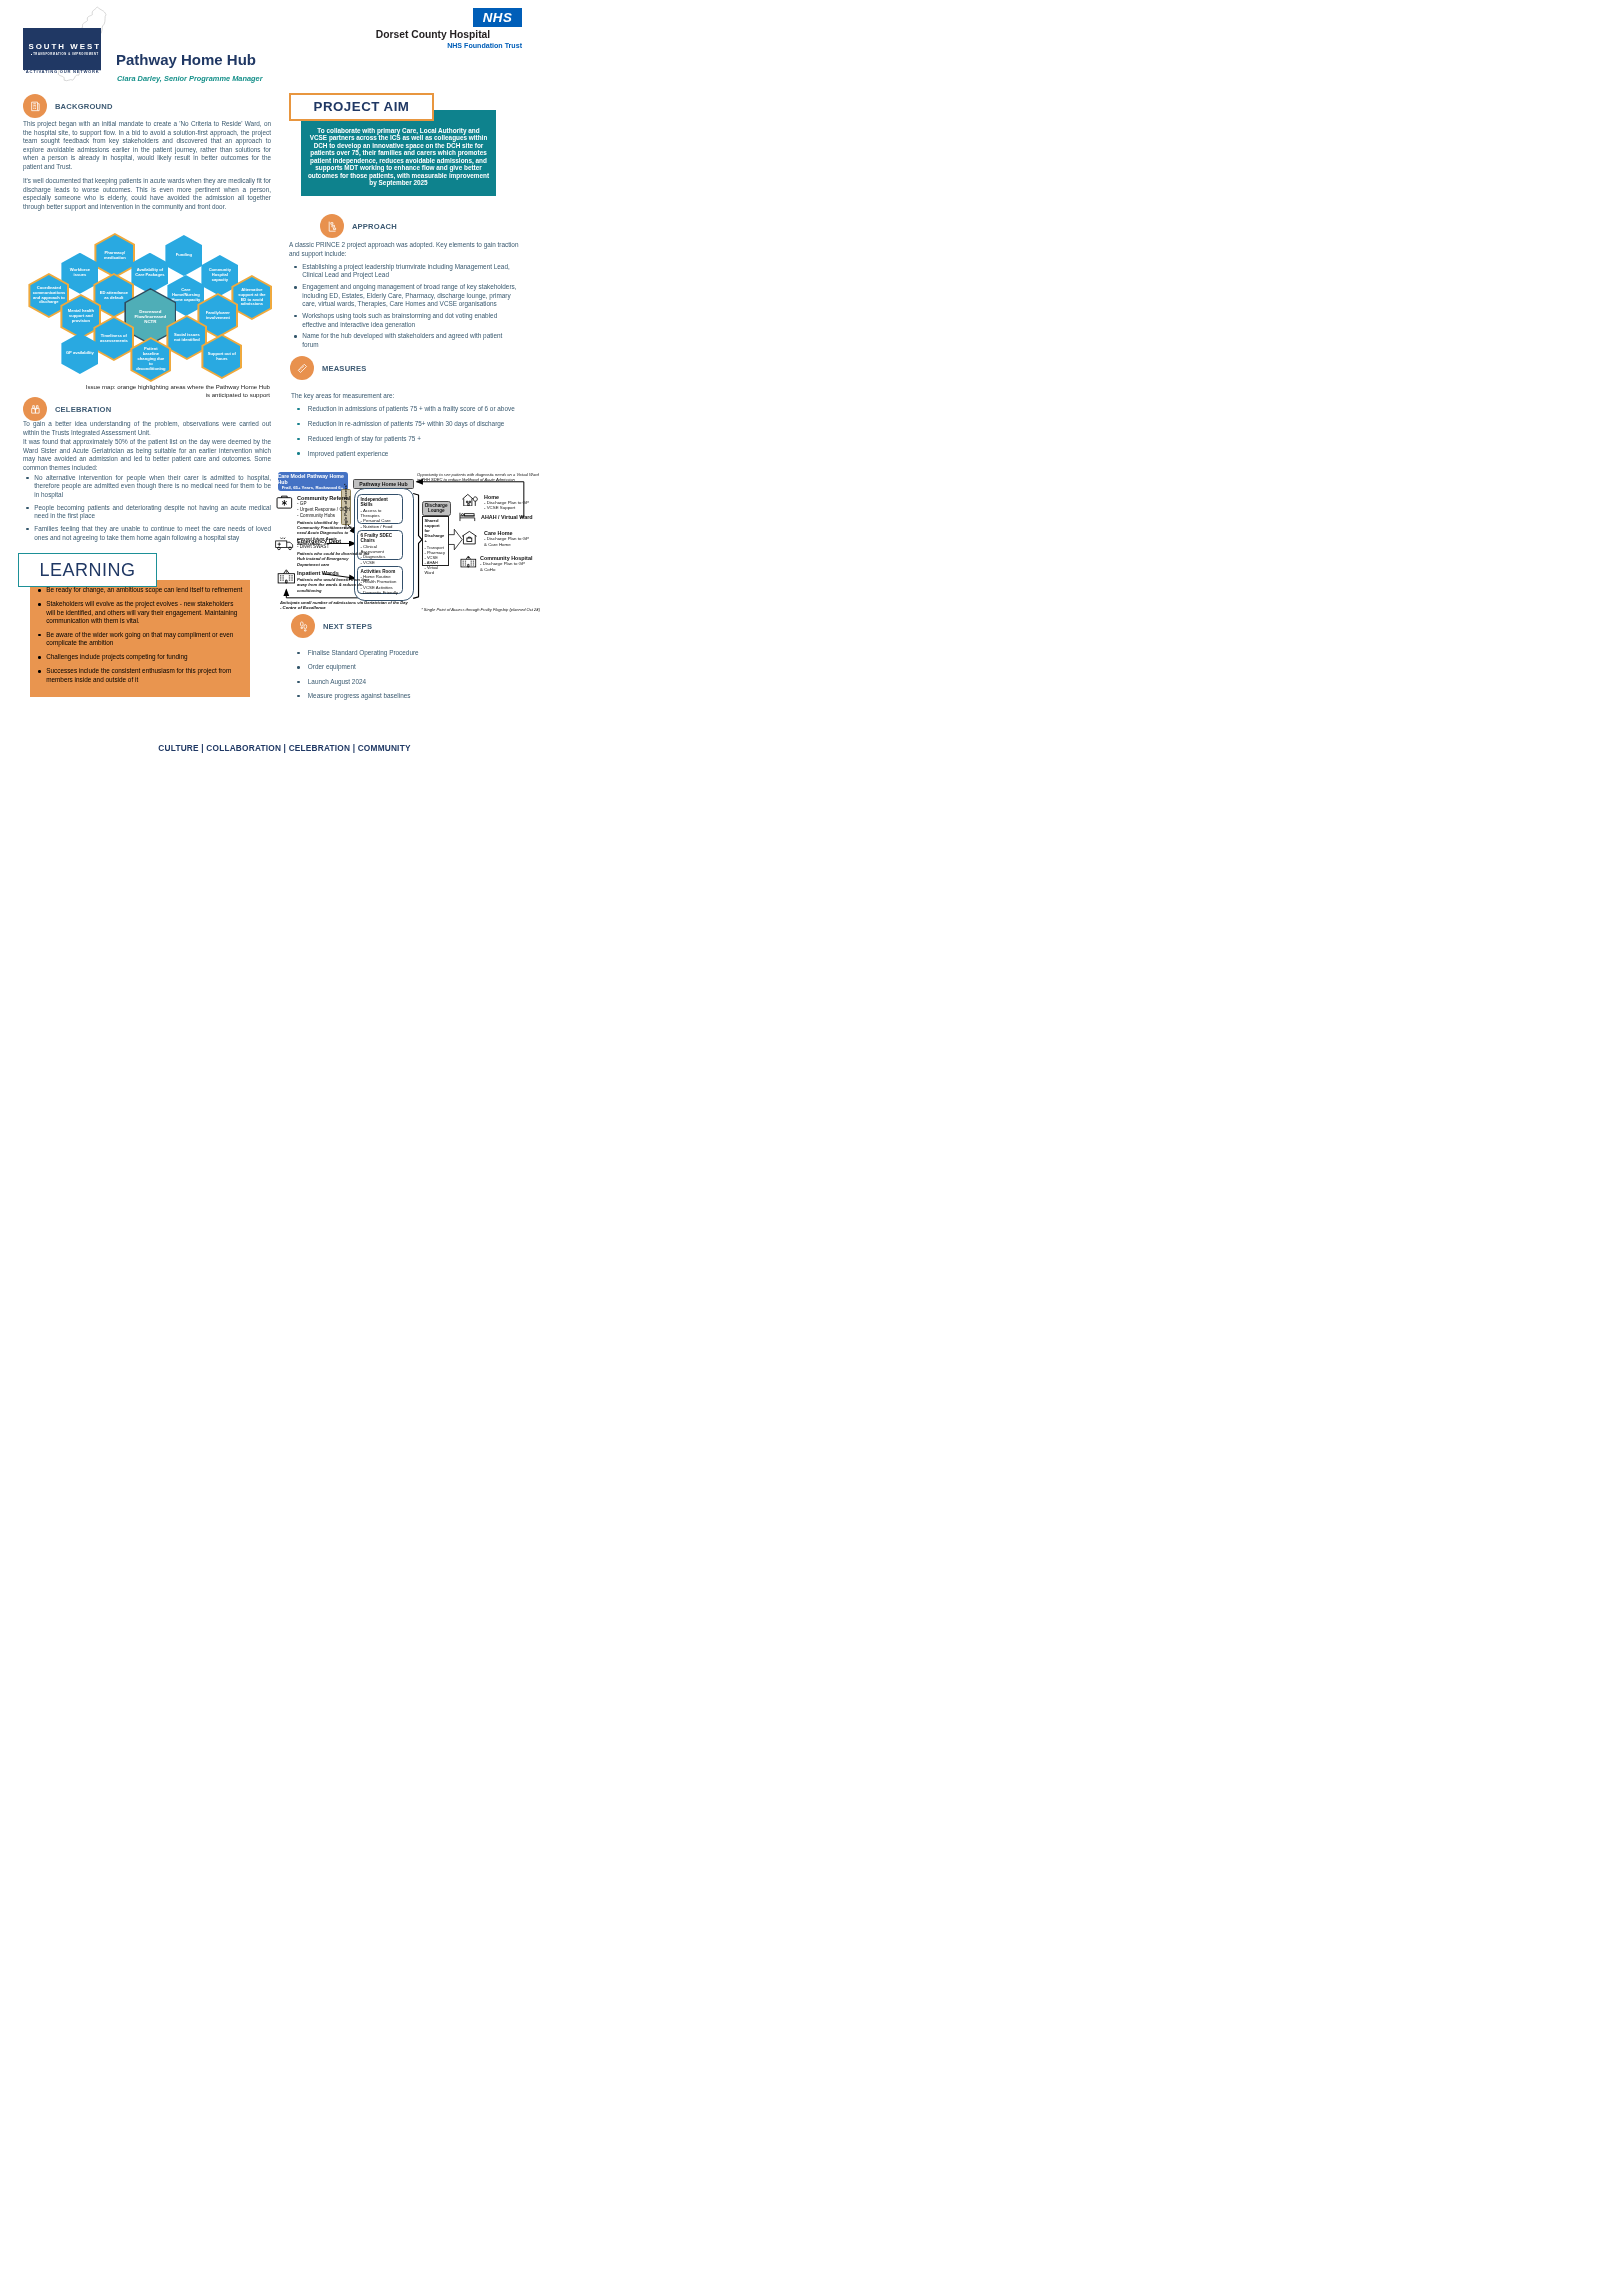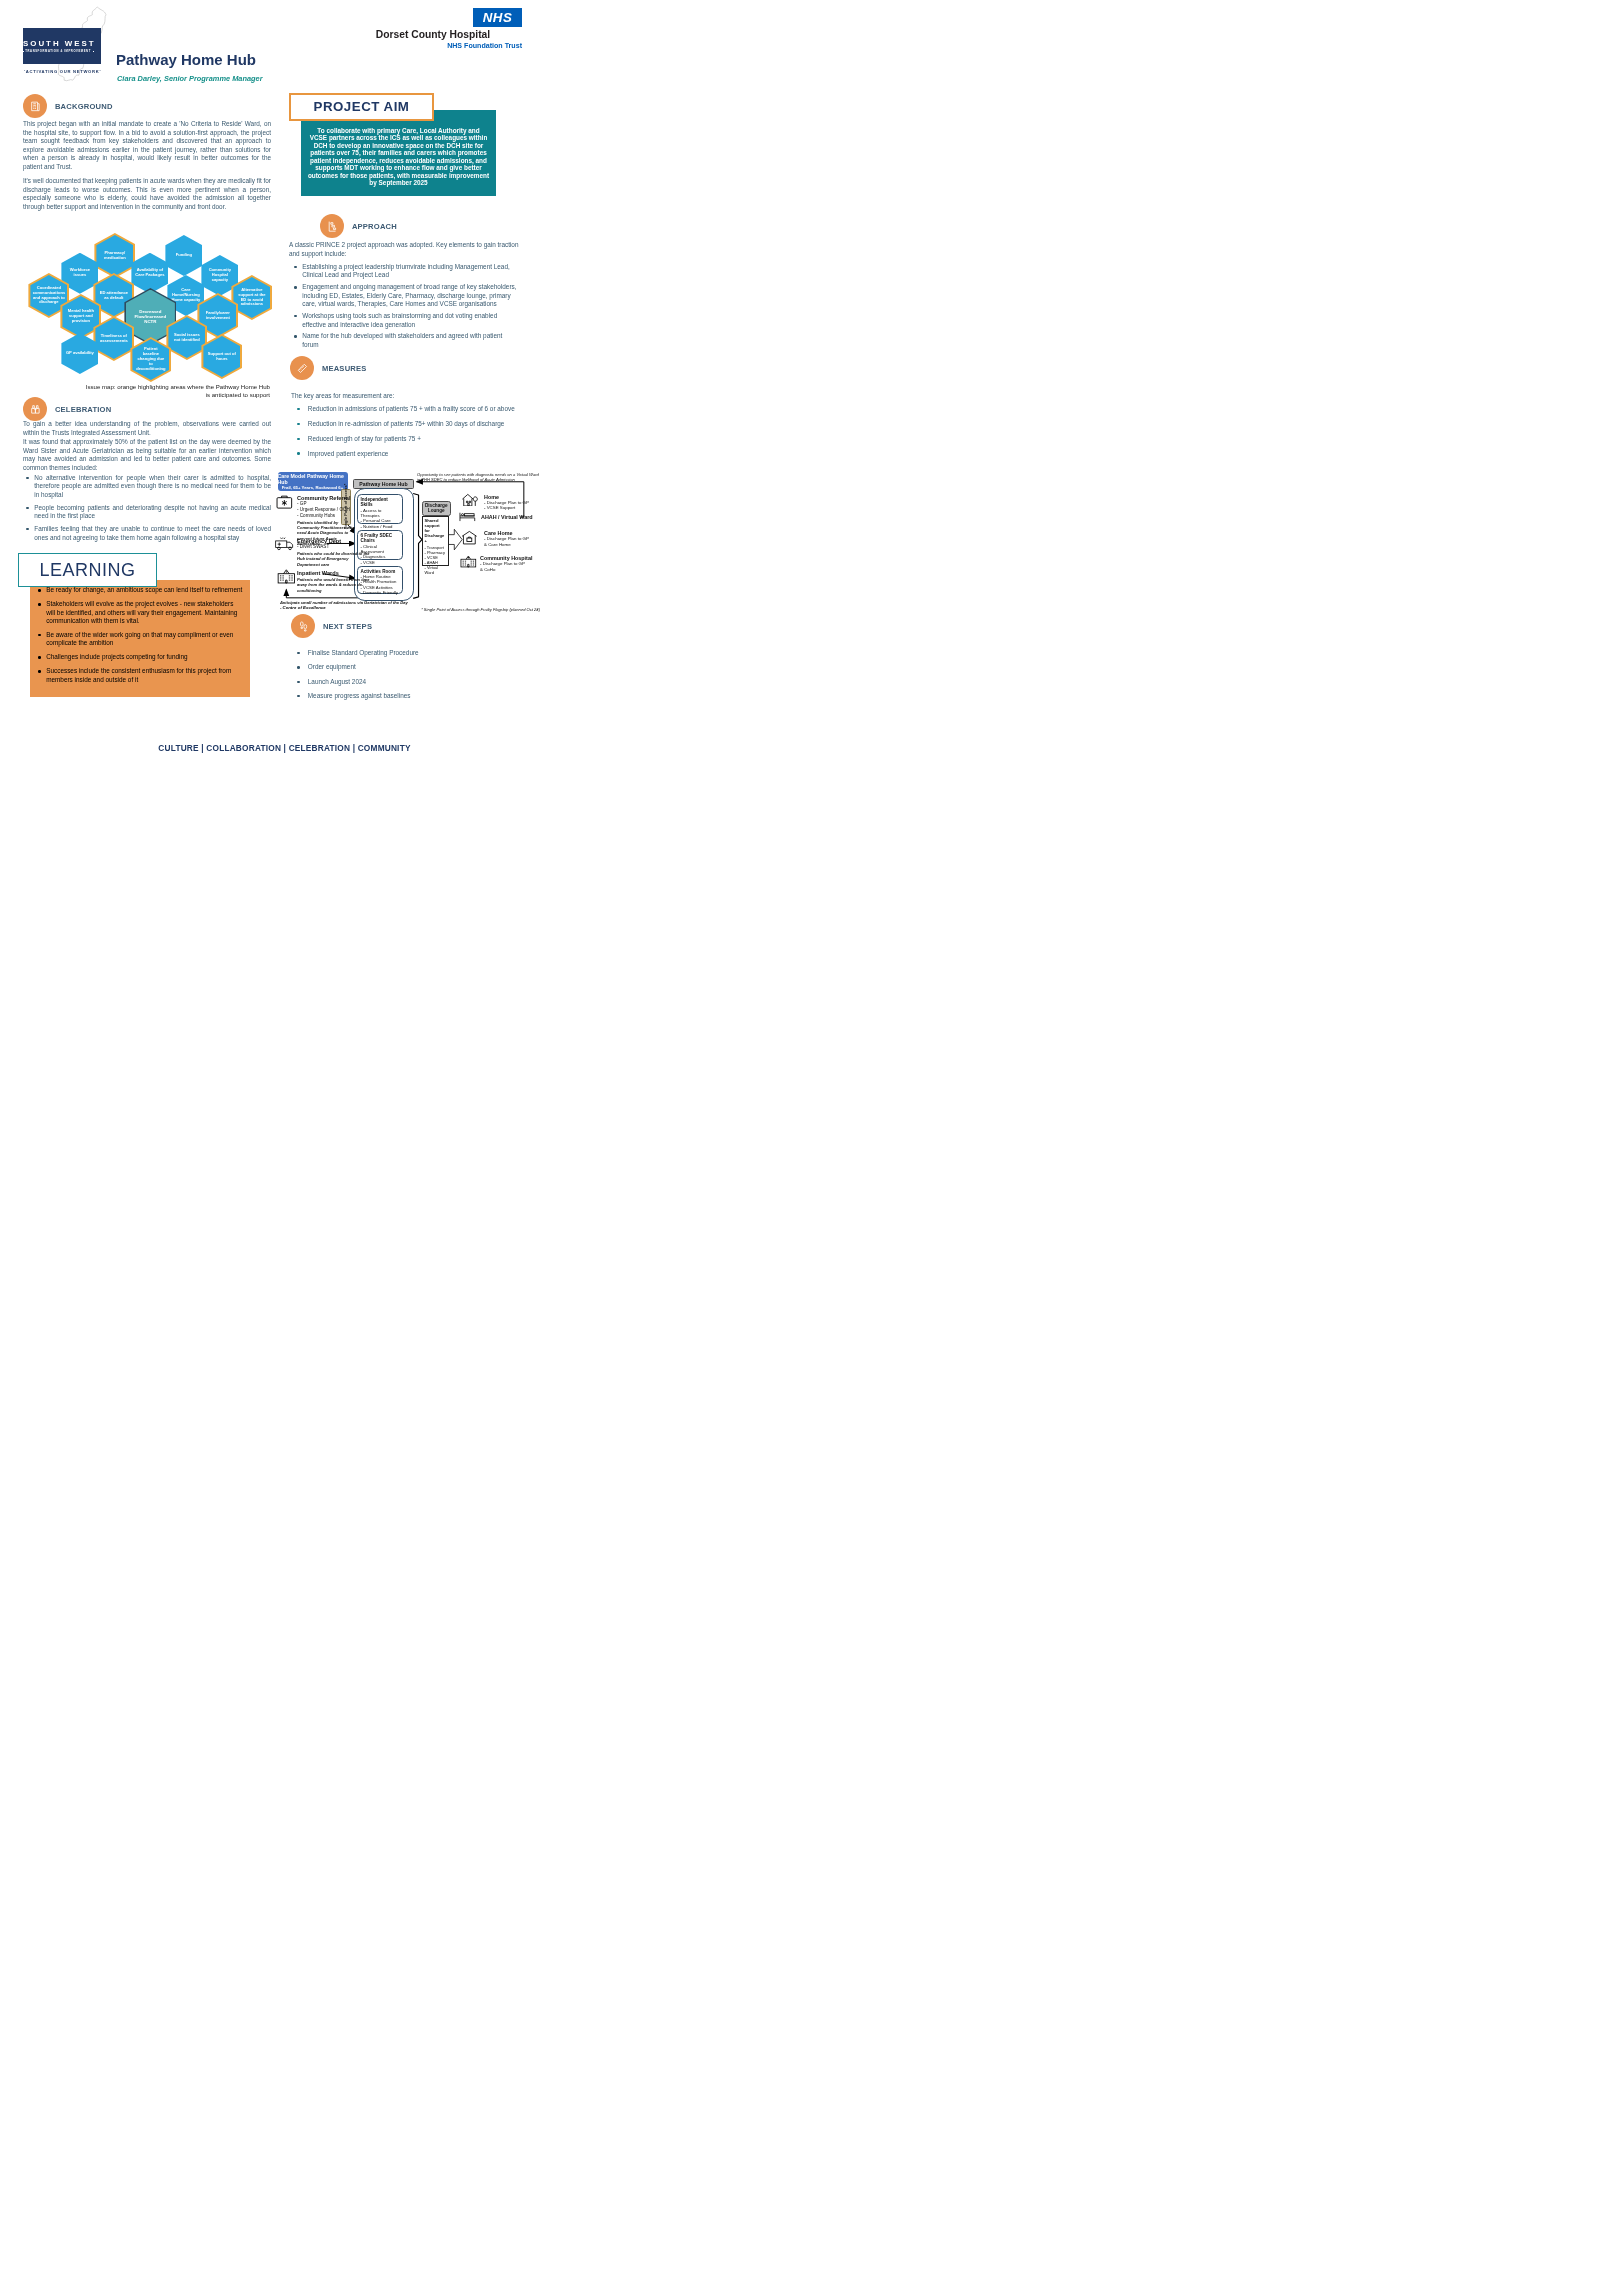--- a/index.html
+++ b/index.html
@@ -1,22 +1,22 @@
 <!DOCTYPE html>
 <html style="font-size:7.9px"><head>
 <meta charset="utf-8">
 <style>
   html,body{margin:0;padding:0;background:#fff;}
   .page{position:relative;width:541px;height:766px;background:#fff;overflow:hidden;
         font-family:"Liberation Sans",sans-serif;color:#3A5A70;}
   .abs{position:absolute;}
   
   #sw-map{left:55px;top:3.9px;width:64px;height:83px;}
-  #sw-box{left:23px;top:28px;width:78px;height:36px;background:#203864;color:#fff;
-          display:flex;flex-direction:column;align-items:flex-start;justify-content:center;gap:1.5px;}
+  #sw-box{left:23px;top:28px;width:78px;height:42px;background:#203864;color:#fff;
+          display:flex;flex-direction:column;align-items:flex-end;justify-content:center;gap:1.5px;}
   #sw-box .l1{font-size:7.9px;font-weight:bold;letter-spacing:2px;}
   .rulewrap{display:flex;align-items:center;gap:2px;width:90%;}
   .rulewrap .rule{flex:1;height:0.5px;background:#fff;}
   #sw-box .l2{font-size:2.7px;letter-spacing:0.6px;font-weight:bold;white-space:nowrap;}
   #sw-tag{left:18.7px;top:69px;width:88px;text-align:center;font-size:4.2px;font-weight:bold;
           letter-spacing:0.7px;color:#203864;}
   #title{left:116px;top:51px;font-size:15px;font-weight:bold;color:#203864;}
   #subtitle{left:117px;top:74px;font-size:7.4px;font-weight:bold;font-style:italic;color:#16908A;}
   #nhs-box{left:473px;top:7.9px;width:49px;height:18.7px;background:#005EB8;display:flex;
            align-items:center;justify-content:center;}

